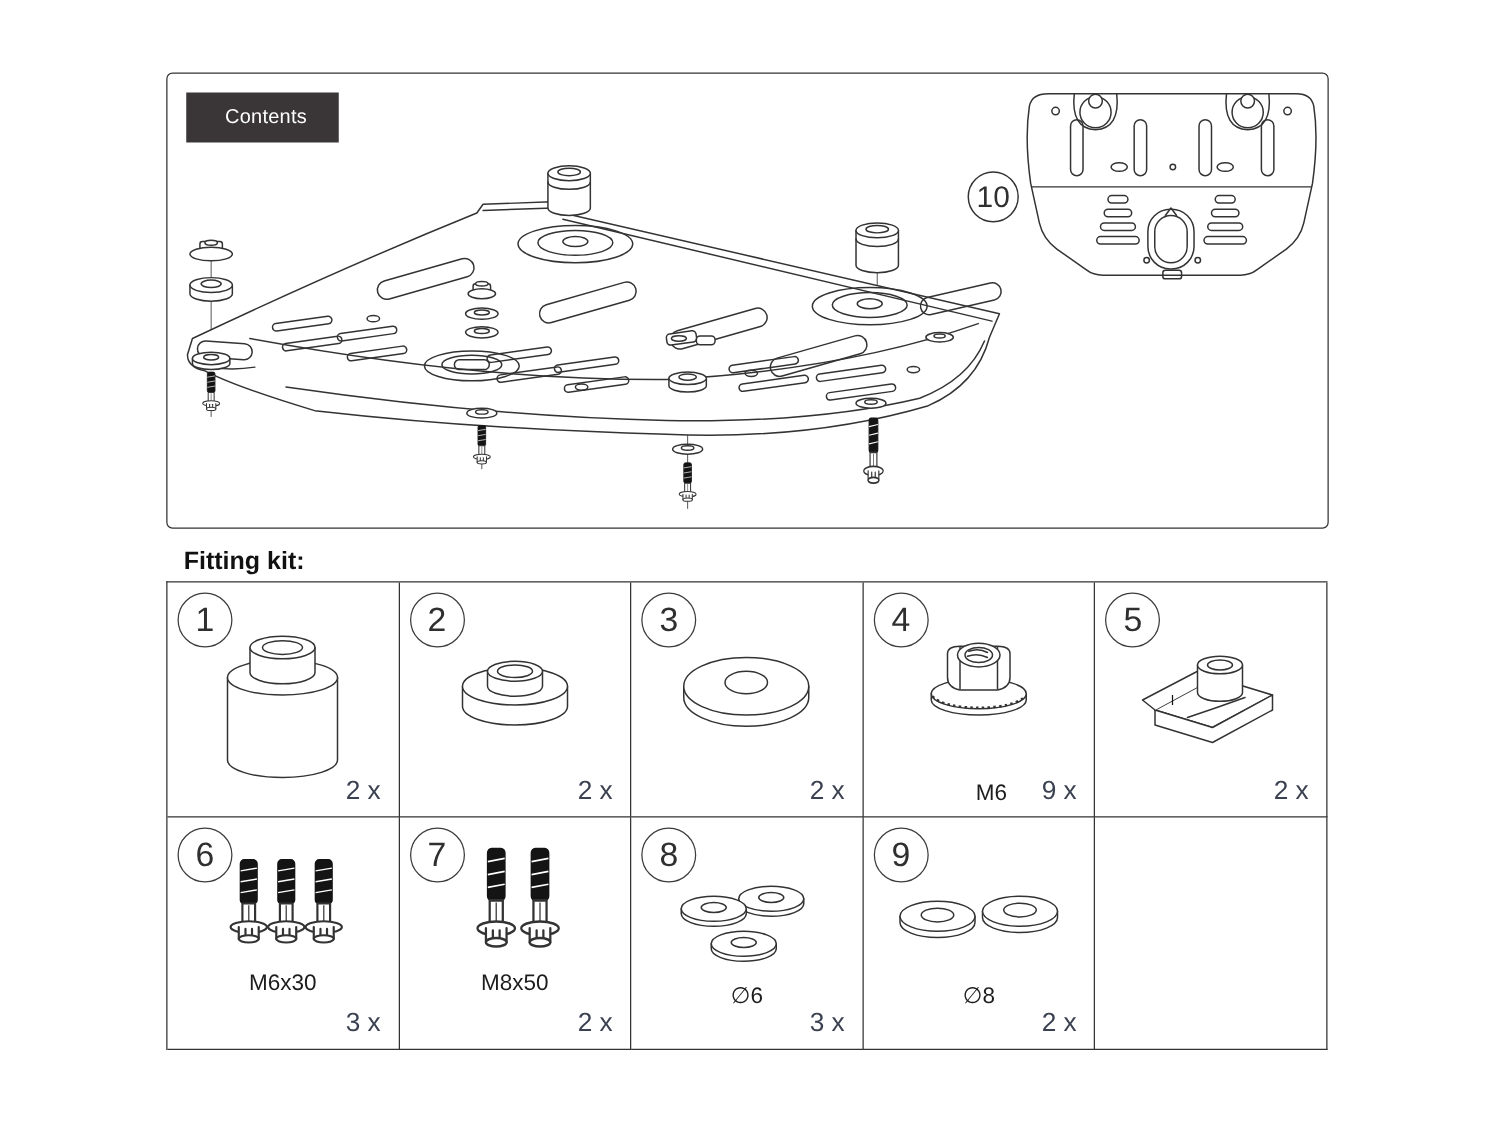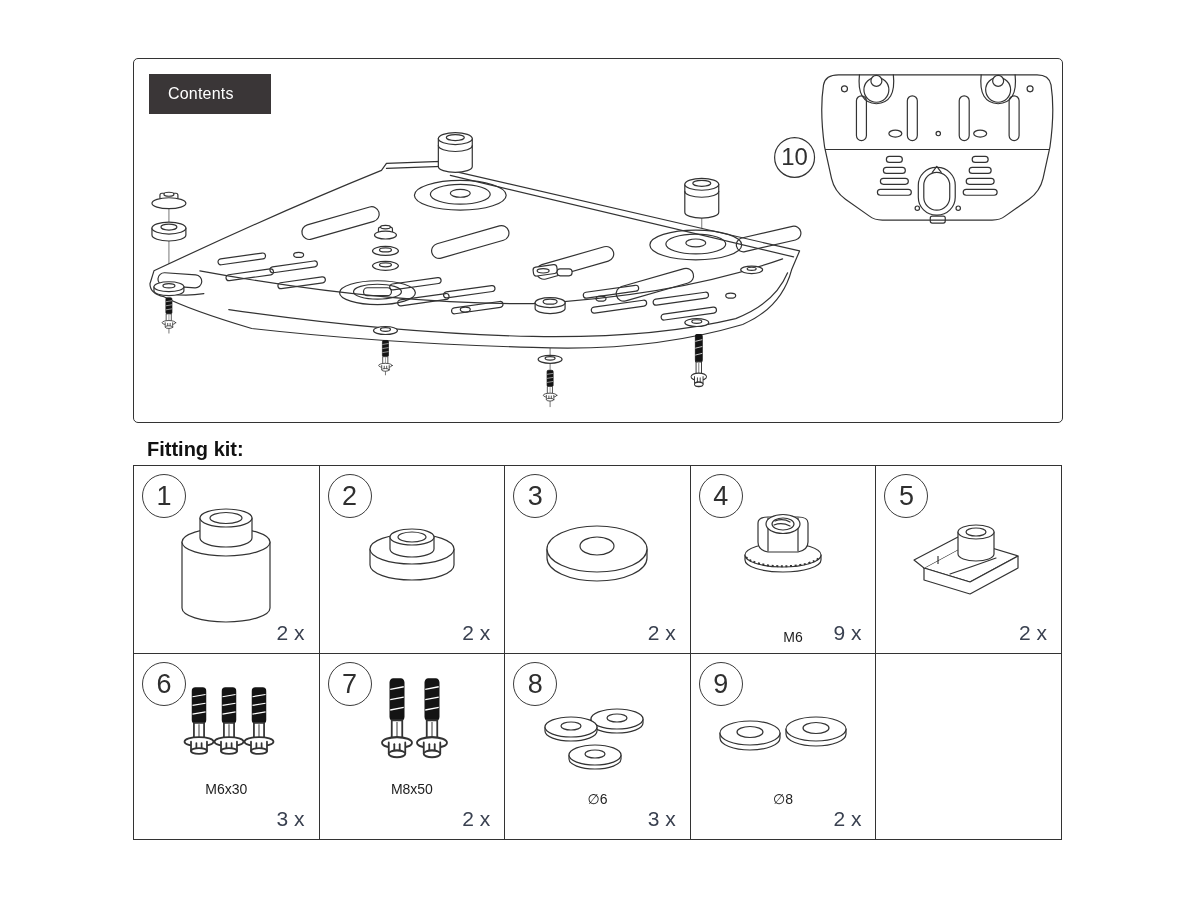--- a/index.html
+++ b/index.html
@@ -7,21 +7,21 @@
 
   
   .diagram-box{
     position:absolute;left:133px;top:58px;width:928px;height:363px;
     border:1.5px solid #333;border-radius:5px;background:#fff;
   }
   .diagram-box svg{position:absolute;left:0;top:0;width:100%;height:100%;}
   .contents-label{
     position:absolute;left:15px;top:15px;width:122px;height:40px;
     background:#3a3637;color:#fff;font-size:16px;
-    display:flex;align-items:center;padding-left:19px;box-sizing:border-box;
+    display:flex;align-items:center;padding-left:31px;box-sizing:border-box;
     z-index:3;letter-spacing:.2px;
   }
 
   
   .fitting-title{
     position:absolute;left:147px;top:438px;font-size:20px;font-weight:bold;color:#111;
   }
   .kit-table{
     position:absolute;left:133px;top:465px;width:928px;
     display:grid;grid-template-columns:repeat(5,1fr);grid-template-rows:188px 186px;
@@ -33,21 +33,21 @@
   }
   .badge{
     position:absolute;left:8px;top:8px;width:42px;height:42px;border:1.5px solid #3c3c3c;
     border-radius:50%;display:flex;align-items:center;justify-content:center;
     font-size:27px;color:#2f2f2f;background:#fff;z-index:2;
   }
   .qty{
     position:absolute;right:14px;bottom:8px;font-size:21px;color:#3a4150;z-index:2;
   }
   .size-label{
-    position:absolute;left:0;right:0;text-align:center;font-size:14px;color:#1d1d1d;z-index:2;
+    position:absolute;left:0;right:0;text-align:center;font-size:18px;color:#1d1d1d;z-index:2;
   }
   .lab-bolt{bottom:42px;}
   .lab-washer{bottom:32px;}
   .lab-nut{bottom:8px;padding-left:20px;}
   .part-art{display:block;}
   .art-up{margin-bottom:34px;}
   .art-up2{margin-bottom:26px;}
 
   
   .ln{stroke:#333;fill:none;stroke-width:1.2;stroke-linecap:round;stroke-linejoin:round;}

